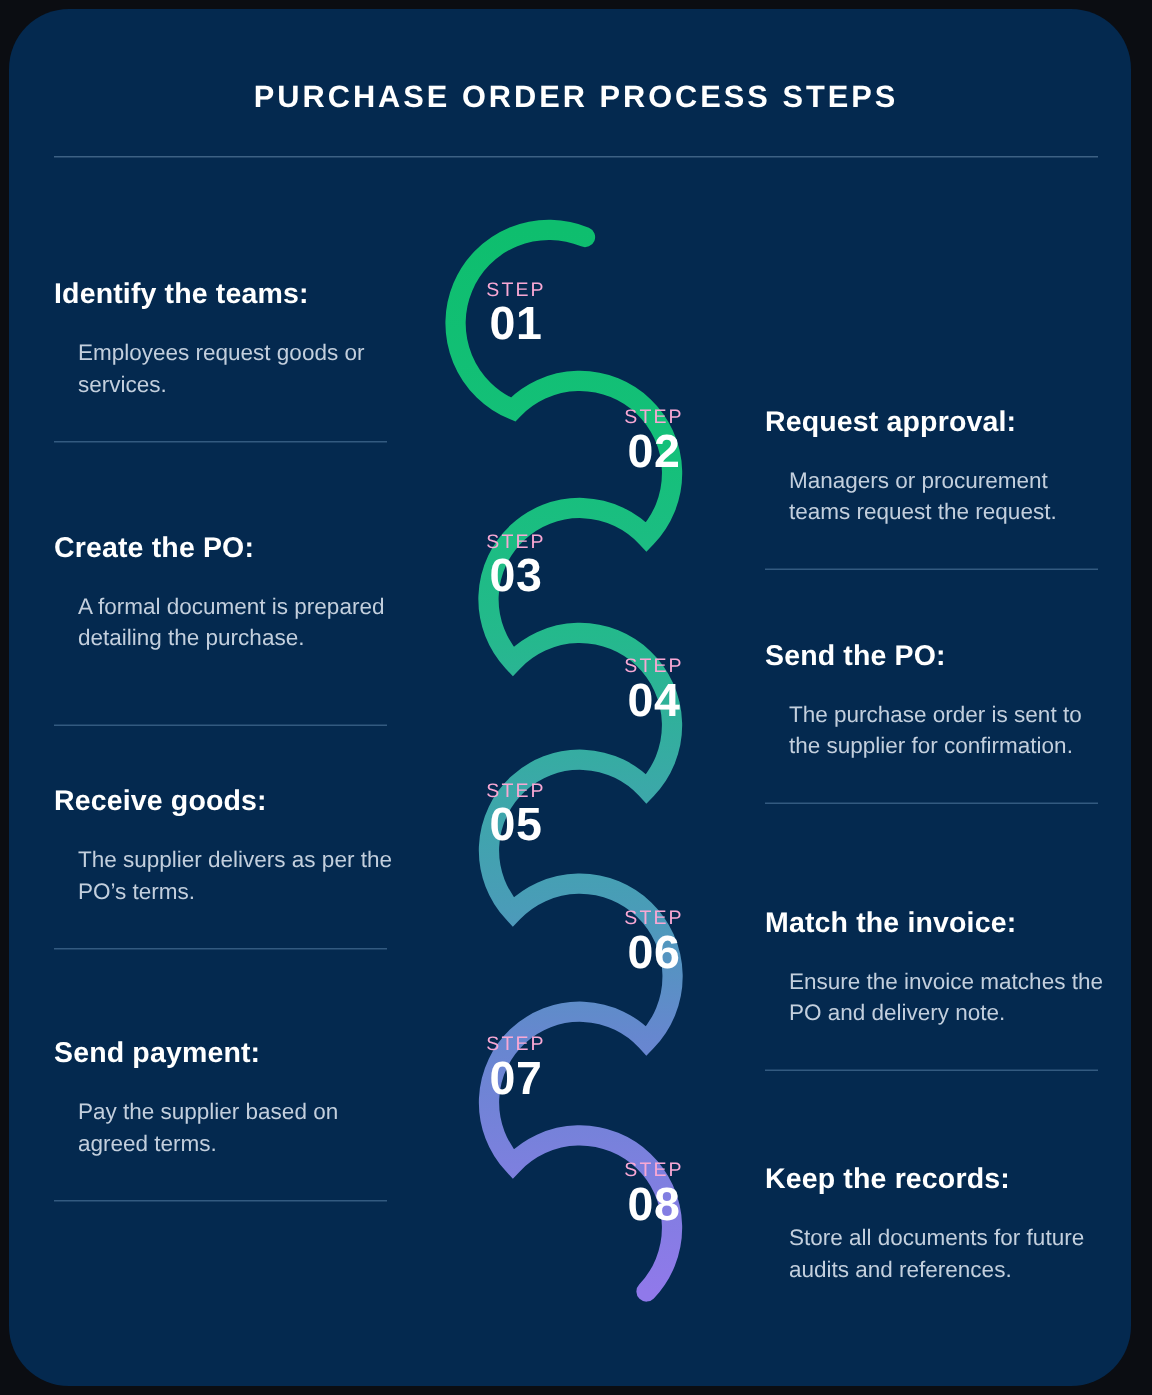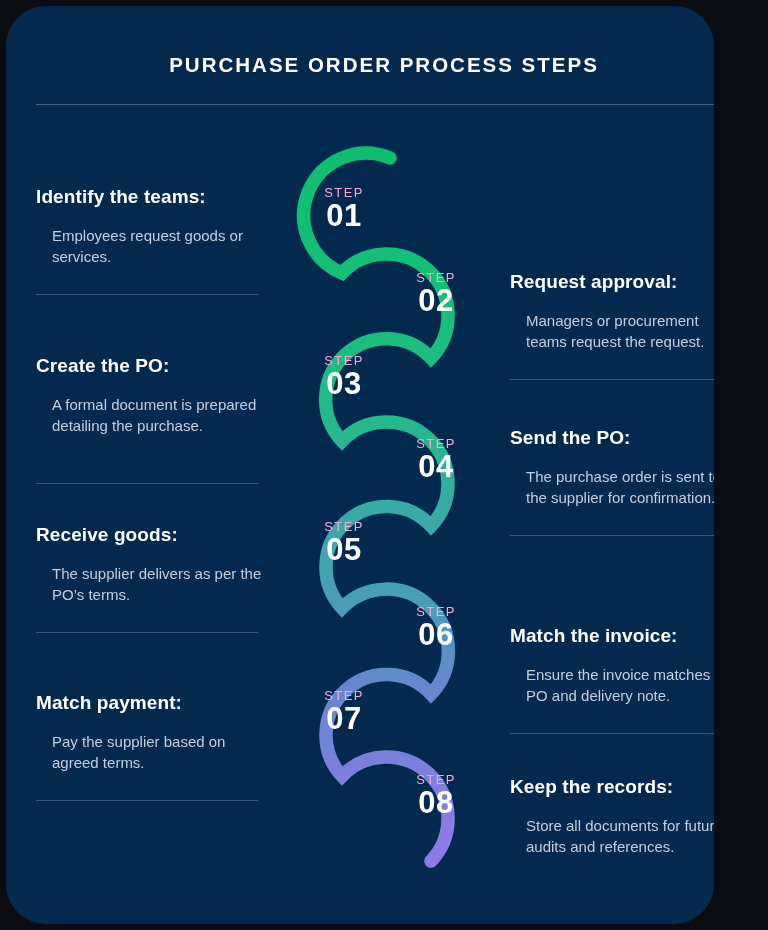--- a/index.html
+++ b/index.html
@@ -24,20 +24,21 @@
 
   #card {
     position: absolute;
     left: 6px;
     top: 6px;
     width: 708px;
     height: 918px;
     background: #04294f;
     border-radius: 40px;
     overflow: hidden;
+    padding-left: 40px;
   }
 
   
   #title {
     position: absolute;
     left: 0;
     top: 47px;
     width: 756px;
     text-align: center;
     color: #ffffff;
@@ -204,38 +205,38 @@
       <div class="b-rule" style="top:108px;"></div>
     </div>
 
     <div class="block left" style="top:349px;">
       <p class="b-title">Create the PO:</p>
       <p class="b-desc">A formal document is prepared detailing the purchase.</p>
       <div class="b-rule" style="top:128px;"></div>
     </div>
 
     <div class="block left" style="top:686px;">
-      <p class="b-title">Match payment:</p>
+      <p class="b-title">Send payment:</p>
       <p class="b-desc">Pay the supplier based on agreed terms.</p>
       <div class="b-rule" style="top:108px;"></div>
     </div>
 
     <div class="block right" style="top:265px;">
       <p class="b-title">Request approval:</p>
       <p class="b-desc">Managers or procurement teams request the request.</p>
       <div class="b-rule" style="top:108px;"></div>
     </div>
 
     <div class="block right" style="top:421px;">
       <p class="b-title">Send the PO:</p>
       <p class="b-desc">The purchase order is sent to the supplier for confirmation.</p>
       <div class="b-rule" style="top:108px;"></div>
     </div>
 
-    <div class="block right" style="top:619px;">
+    <div class="block right" style="top:599px;">
       <p class="b-title">Match the invoice:</p>
       <p class="b-desc">Ensure the invoice matches the PO and delivery note.</p>
       <div class="b-rule" style="top:108px;"></div>
     </div>
 
     <div class="block right" style="top:770px;">
       <p class="b-title">Keep the records:</p>
       <p class="b-desc">Store all documents for future audits and references.</p>
     </div>
 

